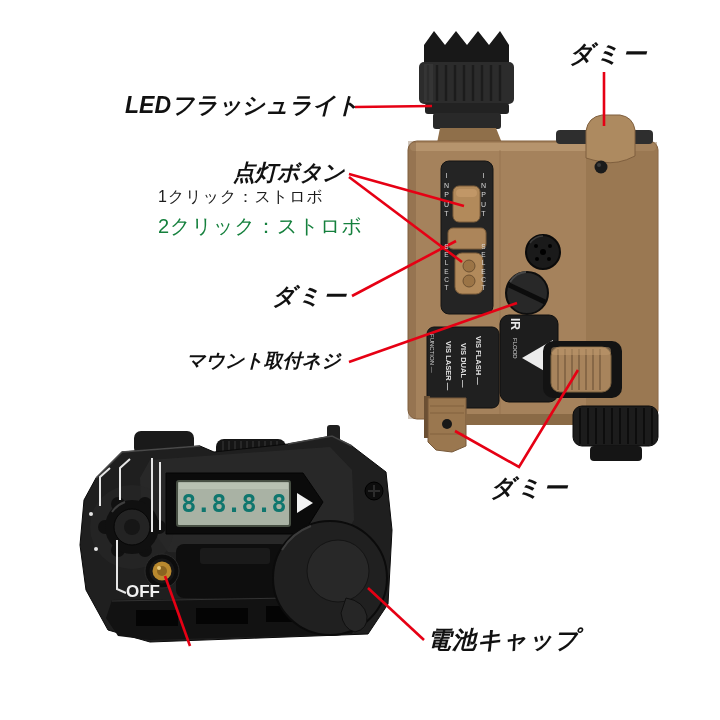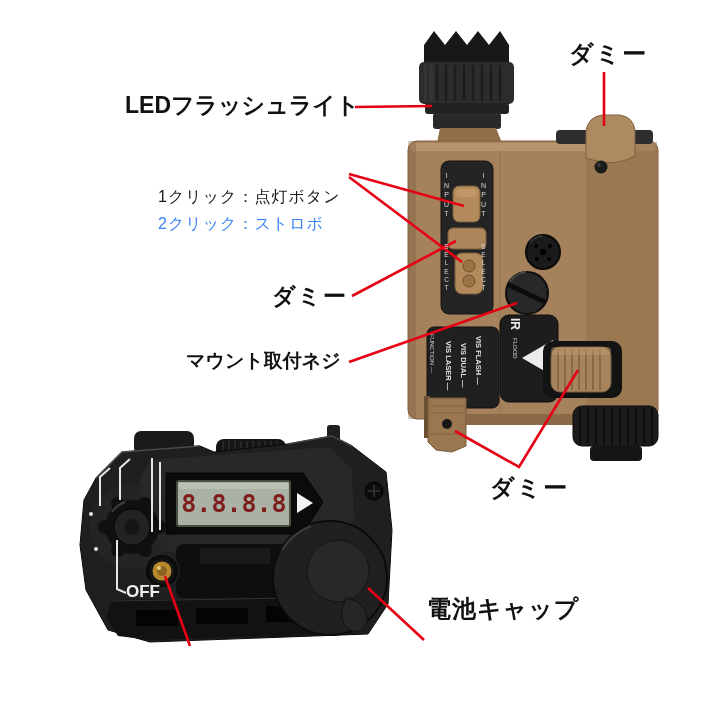--- a/index.html
+++ b/index.html
@@ -2,49 +2,49 @@
 <html><head>
 <meta charset="utf-8">
 <style>
   html,body{margin:0;padding:0;background:#ffffff;}
   .canvas{
     position:relative;width:720px;height:720px;background:#ffffff;overflow:hidden;
     font-family:"Liberation Sans","DejaVu Sans",sans-serif;color:#111111;
   }
   .canvas svg{position:absolute;left:0;top:0;}
   .ann{position:absolute;white-space:nowrap;color:#111111;line-height:1.1;}
-  .ann.bold{font-weight:bold;}
+  .ann.bold{font-weight:bold;font-style:italic;}
   .led{left:125px;top:93px;width:230px;text-align:right;font-size:23px;}
   .dummy-top{left:569px;top:41px;font-size:24px;letter-spacing:2px;}
   .light-btn{left:233px;top:161px;font-size:22px;}
   .note1{left:158px;top:188px;font-size:16px;letter-spacing:1px;color:#1c1c1c;}
-  .note2{left:158px;top:215px;font-size:16px;letter-spacing:1px;color:#3b82f6;}
+  .note2{left:158px;top:215px;font-size:20px;letter-spacing:1px;color:#15803d;}
   .dummy-mid{left:272px;top:284px;font-size:23px;letter-spacing:2px;}
   .mount{left:186px;top:351px;font-size:19px;}
   .dummy-bot{left:490px;top:475px;font-size:24px;letter-spacing:2px;}
-  .battery{left:427px;top:596px;font-size:24px;letter-spacing:1px;}
+  .battery{left:427px;top:627px;font-size:24px;letter-spacing:1px;}
   .remote{left:43px;top:649px;font-size:22px;}
   .mark{position:absolute;white-space:nowrap;}
   .v-upright{writing-mode:vertical-rl;text-orientation:upright;}
   .v-side{writing-mode:vertical-rl;text-orientation:mixed;}
   .input-l{left:443px;top:172px;font-size:7px;letter-spacing:2.5px;color:#d9d9d9;}
   .input-r{left:480px;top:172px;font-size:7px;letter-spacing:2.5px;color:#d9d9d9;}
   .select-l{left:443px;top:243px;font-size:6.5px;letter-spacing:1.2px;color:#d9d9d9;}
   .select-r{left:480px;top:243px;font-size:6.5px;letter-spacing:1.2px;color:#d9d9d9;}
   .func{left:429px;top:334px;font-size:6px;color:#c9c9c9;}
   .vlaser{left:444px;top:341px;font-size:7.5px;font-weight:bold;color:#e2e2e2;}
   .vdual{left:459px;top:343px;font-size:7.5px;font-weight:bold;color:#e2e2e2;}
   .vflash{left:474px;top:336px;font-size:7.5px;font-weight:bold;color:#e2e2e2;}
   .irmark{left:508px;top:318px;font-size:12px;font-weight:bold;color:#e8e8e8;}
   .floodmark{left:512px;top:338px;font-size:6px;color:#d2d2d2;}
   .offmark{left:126px;top:582px;font-size:17px;font-weight:bold;color:#f0f0f0;}
   .lcd{
     left:180px;top:489px;width:108px;text-align:center;
     font-family:"DejaVu Sans Mono","Liberation Mono",monospace;
-    font-size:25px;font-weight:bold;color:#7f1d1d;letter-spacing:0px;
+    font-size:25px;font-weight:bold;color:#0f766e;letter-spacing:0px;
   }
   .leader{stroke:#e60014;stroke-width:2.6;fill:none;}
 </style>
 </head>
 <body>
 
 <div class="canvas">
 
   <svg width="720" height="720" viewBox="0 0 720 720">
 
@@ -250,21 +250,22 @@
       <line class="leader" x1="352" y1="296" x2="456" y2="241"></line>
       <line class="leader" x1="349" y1="362" x2="517" y2="303"></line>
       <polyline class="leader" points="455,431 519,467 578,370"></polyline>
       <line class="leader" x1="368" y1="588" x2="424" y2="640"></line>
       <line class="leader" x1="165" y1="576" x2="190" y2="646"></line>
     </g>
   </svg>
 
   <div class="ann bold led">LEDフラッシュライト</div>
   <div class="ann bold dummy-top">ダミー</div>
-  <div class="ann note1">1クリック：点灯ボタン</div>
+  <div class="ann bold light-btn">点灯ボタン</div>
+  <div class="ann note1">1クリック：ストロボ</div>
   <div class="ann note2">2クリック：ストロボ</div>
   <div class="ann bold dummy-mid">ダミー</div>
   <div class="ann bold mount">マウント取付ネジ</div>
   <div class="ann bold dummy-bot">ダミー</div>
   <div class="ann bold battery">電池キャップ</div>
 
   <div class="mark v-upright input-l">INPUT</div>
   <div class="mark v-upright input-r">INPUT</div>
   <div class="mark v-upright select-l">SELECT</div>
   <div class="mark v-upright select-r">SELECT</div>

